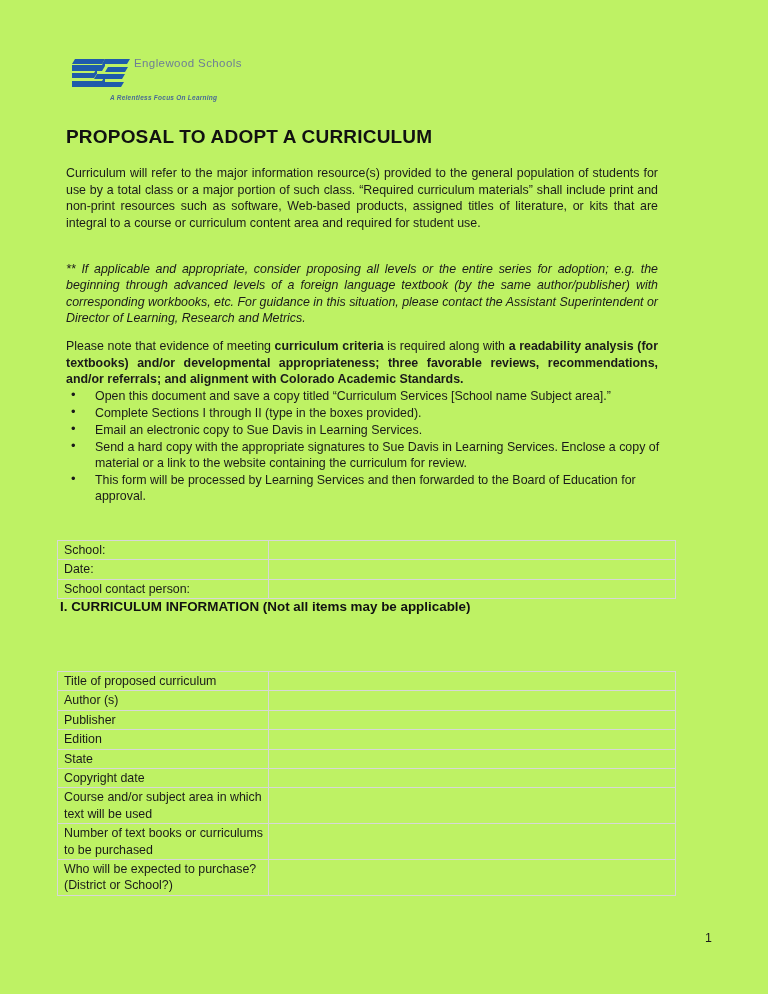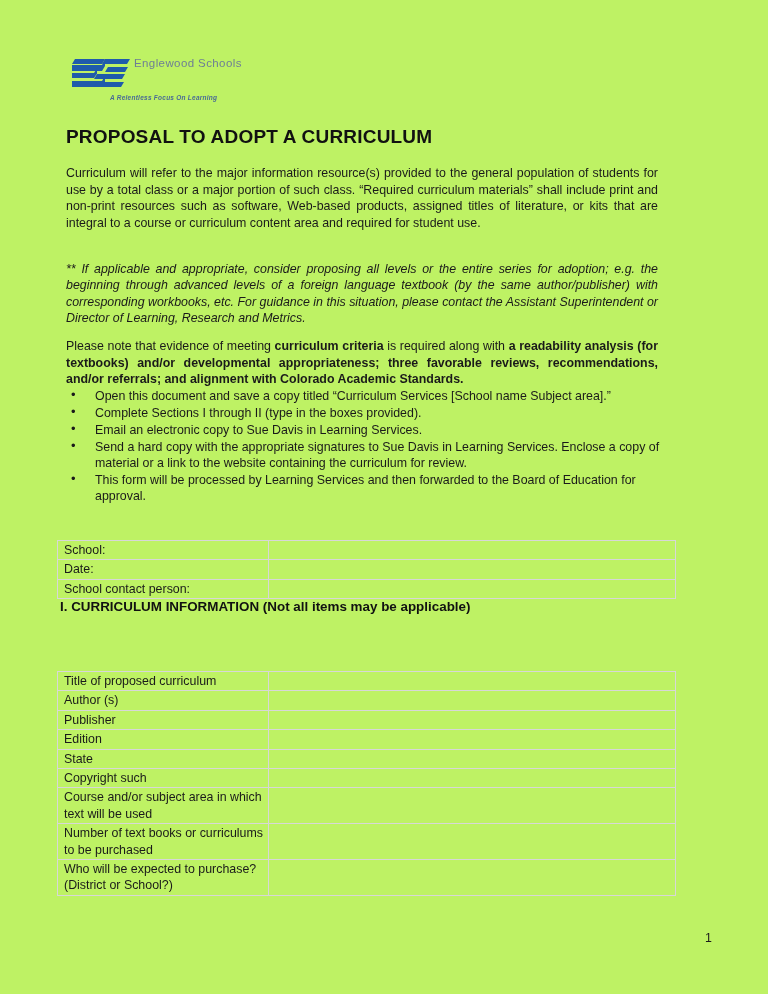--- a/index.html
+++ b/index.html
@@ -250,21 +250,21 @@
         </tr>
         <tr>
           <td class="label-col">Edition</td>
           <td class="value-col">&nbsp;</td>
         </tr>
         <tr>
           <td class="label-col">State</td>
           <td class="value-col">&nbsp;</td>
         </tr>
         <tr>
-          <td class="label-col">Copyright such</td>
+          <td class="label-col">Copyright date</td>
           <td class="value-col">&nbsp;</td>
         </tr>
         <tr>
           <td class="label-col">Course and/or subject area in which text will be used</td>
           <td class="value-col">&nbsp;</td>
         </tr>
         <tr>
           <td class="label-col">Number of text books or curriculums to be purchased</td>
           <td class="value-col">&nbsp;</td>
         </tr>

